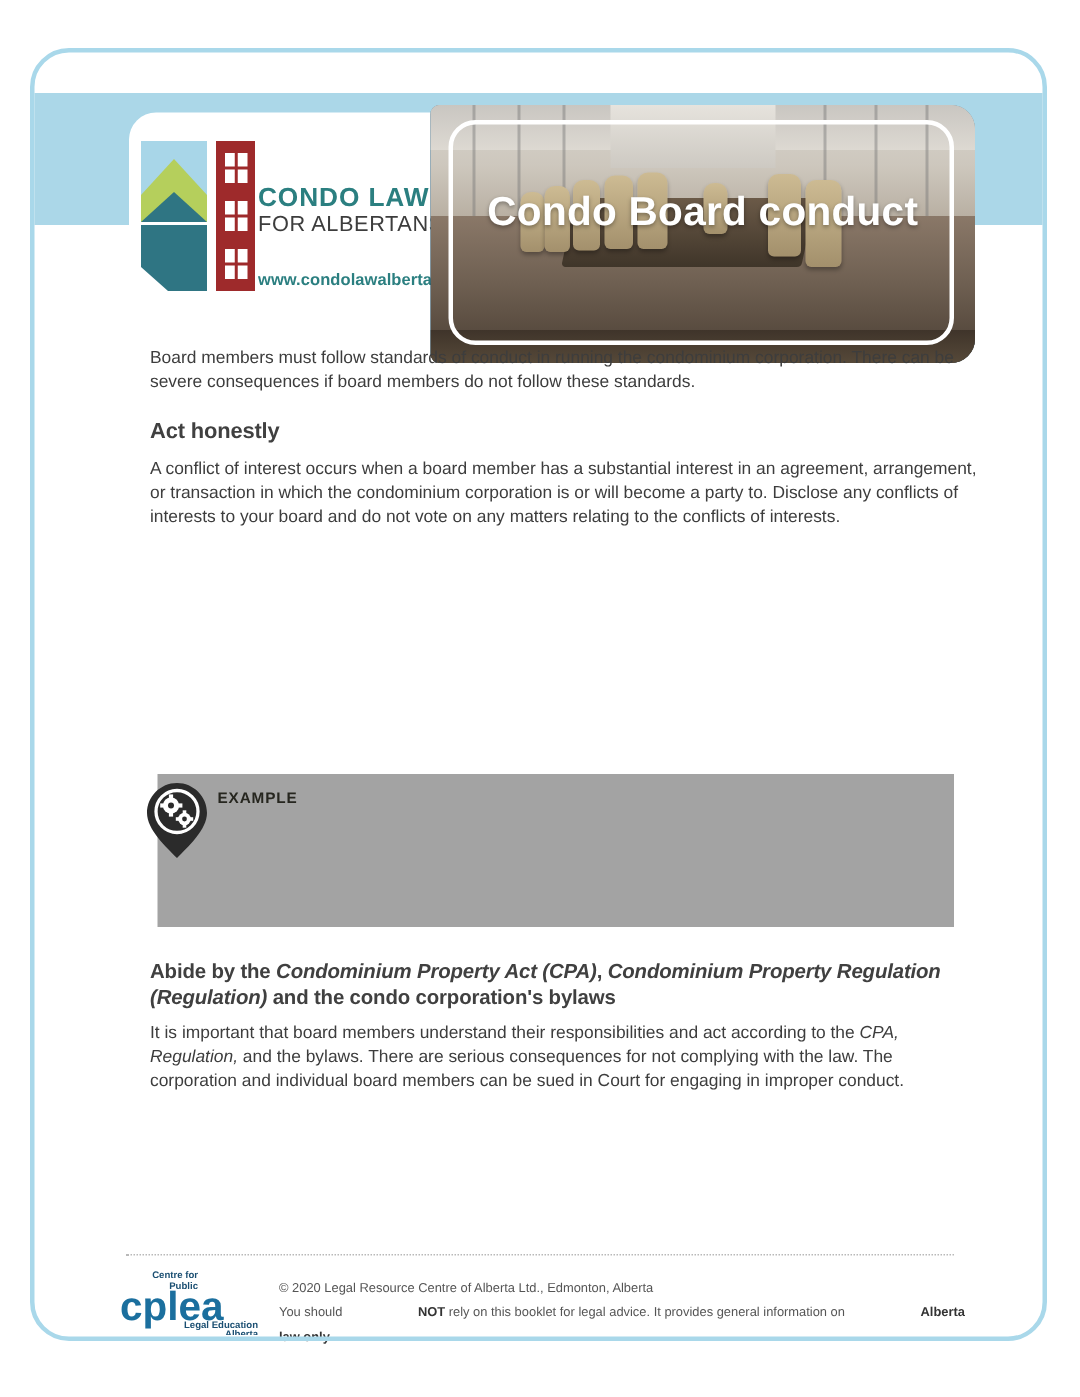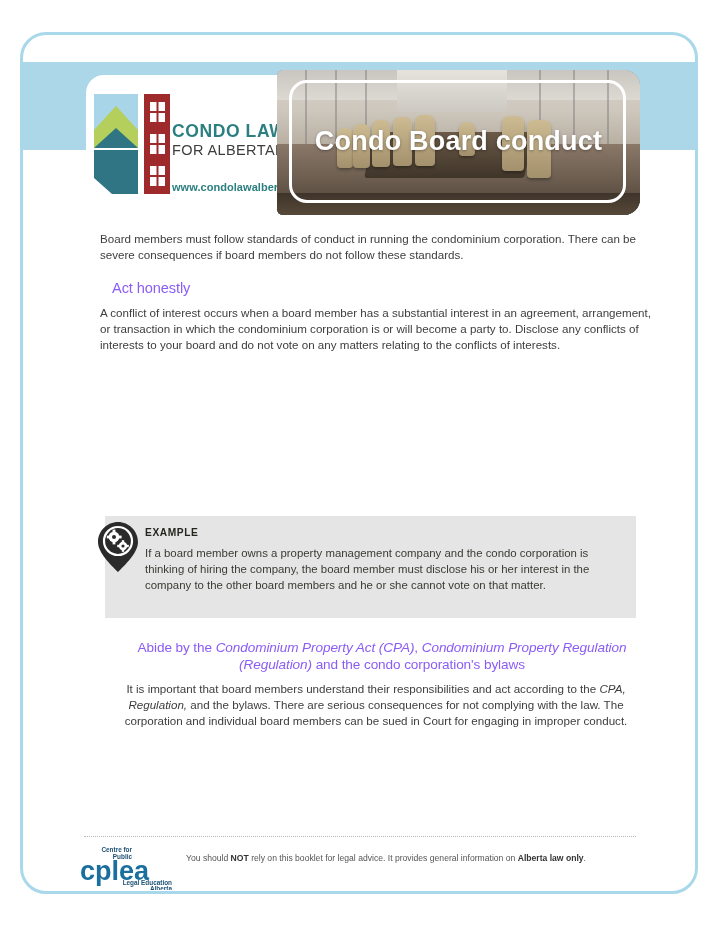--- a/index.html
+++ b/index.html
@@ -92,24 +92,24 @@
     top: 181px;
     font-size: 11px;
     font-weight: bold;
     color: #2b7f80;
     letter-spacing: 0.05px;
   }
 
   
   .hero {
     position: absolute;
-    left: 277px;
+    left: 287px;
     top: 70px;
     width: 363px;
-    height: 145px;
+    height: 172px;
     border-radius: 6px 16px 16px 6px;
     overflow: hidden;
     background: #0c4a6e;
   }
   .hero-photo { position: absolute; inset: 0; }
   .hero-sky {
     position: absolute; left: 0; top: 0; right: 0; height: 74px;
     background: linear-gradient(#d8d4cd 0%, #cdc7bd 55%, #b9b0a3 100%);
   }
   .hero-ceiling {
@@ -170,39 +170,39 @@
     top: 231px;
     width: 552px;
   }
   p.body-text {
     margin: 0 0 0 0;
     font-size: 11.6px;
     line-height: 1.38;
     color: #3d3d3d;
   }
   h2.sec-head {
-    margin: 16px 0 7px 12px;
+    margin: 16px 0 7px 0;
     font-size: 14.6px;
-    font-weight: normal;
-    color: #8b5cf6;
+    font-weight: bold;
+    color: #404040;
     line-height: 1.28;
     letter-spacing: -0.1px;
   }
   h2.sec-head.long { font-size: 13.6px; }
   h2.sec-head em { font-style: italic; }
   p.body-text em { font-style: italic; }
 
   
   .example-box {
     position: absolute;
     left: 105px;
     top: 516px;
     width: 531px;
     height: 102px;
-    background: #e5e5e5;
+    background: #a3a3a3;
   }
   .example-inner {
     position: absolute;
     left: 40px;
     top: 11px;
     right: 14px;
   }
   .example-label {
     font-size: 10.2px;
     font-weight: bold;
@@ -242,21 +242,21 @@
     position: absolute;
     left: 186px;
     top: 850px;
     width: 460px;
   }
   .footer-line {
     font-size: 8.6px;
     color: #555555;
     line-height: 1.9;
   }
-  .footer-line b { color: #333333; }
+  .footer-line b { color: #333333; margin-left: 48px; }
 </style>
 </head>
 <body>
 
 <div class="header-band"></div>
 <div class="logo-card"></div>
 <div class="logo-card-fill"></div>
 
 <div class="logo-wrap">
   <svg viewBox="0 0 78 112" width="78" height="112">
@@ -320,21 +320,20 @@
 
   <h2 class="sec-head">Act honestly</h2>
 
 
   <p class="body-text">A conflict of interest occurs when a board member has a substantial interest in an agreement, arrangement, or transaction in which the condominium corporation is or will become a party to. Disclose any conflicts of interests to your board and do not vote on any matters relating to the conflicts of interests.</p>
 </div>
 
 <div class="example-box">
   <div class="example-inner">
     <div class="example-label">EXAMPLE</div>
-    <div class="example-body">If a board member owns a property management company and the condo corporation is thinking of hiring the company, the board member must disclose his or her interest in the company to the other board members and he or she cannot vote on that matter.</div>
   </div>
 </div>
 <div class="example-pin">
   <svg viewBox="0 0 42 52" width="42" height="52">
     <path d="M21 1 C10 1 1 10 1 21 C1 32 14 44 21 51 C28 44 41 32 41 21 C41 10 32 1 21 1 Z" fill="#2b2b2b"></path>
     <circle cx="21" cy="20" r="14" fill="#2b2b2b" stroke="#ffffff" stroke-width="2.2"></circle>
     <g fill="#ffffff">
       <circle cx="17" cy="16" r="5.4"></circle>
       <circle cx="26" cy="25" r="4.2"></circle>
       <rect x="15.6" y="8.6" width="2.8" height="3.2"></rect>
@@ -344,34 +343,35 @@
       <rect x="24.8" y="19.2" width="2.4" height="2.6"></rect>
       <rect x="24.8" y="28.2" width="2.4" height="2.6"></rect>
       <rect x="20.2" y="23.8" width="2.6" height="2.4"></rect>
       <rect x="29.2" y="23.8" width="2.6" height="2.4"></rect>
     </g>
     <circle cx="17" cy="16" r="2" fill="#2b2b2b"></circle>
     <circle cx="26" cy="25" r="1.6" fill="#2b2b2b"></circle>
   </svg>
 </div>
 
-<div class="content" style="top:639px;text-align:center;">
+<div class="content" style="top:639px;">
   <h2 class="sec-head long" style="margin-top:0;"><span>Abide by the </span><em>Condominium Property Act (CPA)</em><span>, </span><em>Condominium Property Regulation (Regulation)</em><span> and the condo corporation's bylaws</span></h2>
   <p class="body-text"><span>It is important that board members understand their responsibilities and act according to the </span><em>CPA, Regulation,</em><span> and the bylaws. There are serious consequences for not complying with the law. The corporation and individual board members can be sued in Court for engaging in improper conduct.</span></p>
 </div>
 
 <div class="footer-rule"></div>
 
 <div class="footer-logo">
   <svg viewBox="0 0 106 46" width="106" height="46">
     <text x="60" y="8" font-family="Liberation Sans, sans-serif" font-size="6.4" font-weight="bold" fill="#1b4f72" text-anchor="end">Centre for</text>
     <text x="60" y="15" font-family="Liberation Sans, sans-serif" font-size="6.4" font-weight="bold" fill="#1b4f72" text-anchor="end">Public</text>
     <text x="8" y="36" font-family="Liberation Sans, sans-serif" font-size="27" font-weight="bold" fill="#1b6f9e">cplea</text>
     <text x="100" y="41" font-family="Liberation Sans, sans-serif" font-size="6.4" font-weight="bold" fill="#1b4f72" text-anchor="end">Legal Education</text>
     <text x="100" y="47" font-family="Liberation Sans, sans-serif" font-size="6.4" font-weight="bold" fill="#1b4f72" text-anchor="end">Alberta</text>
   </svg>
 </div>
 
 <div class="footer-text">
+  <div class="footer-line">© 2020 Legal Resource Centre of Alberta Ltd., Edmonton, Alberta</div>
   <div class="footer-line"><span>You should </span><b>NOT</b><span> rely on this booklet for legal advice. It provides general information on </span><b>Alberta law only</b><span>.</span></div>
 </div>
 
 <div class="page-frame"></div>
 
 </body></html>

